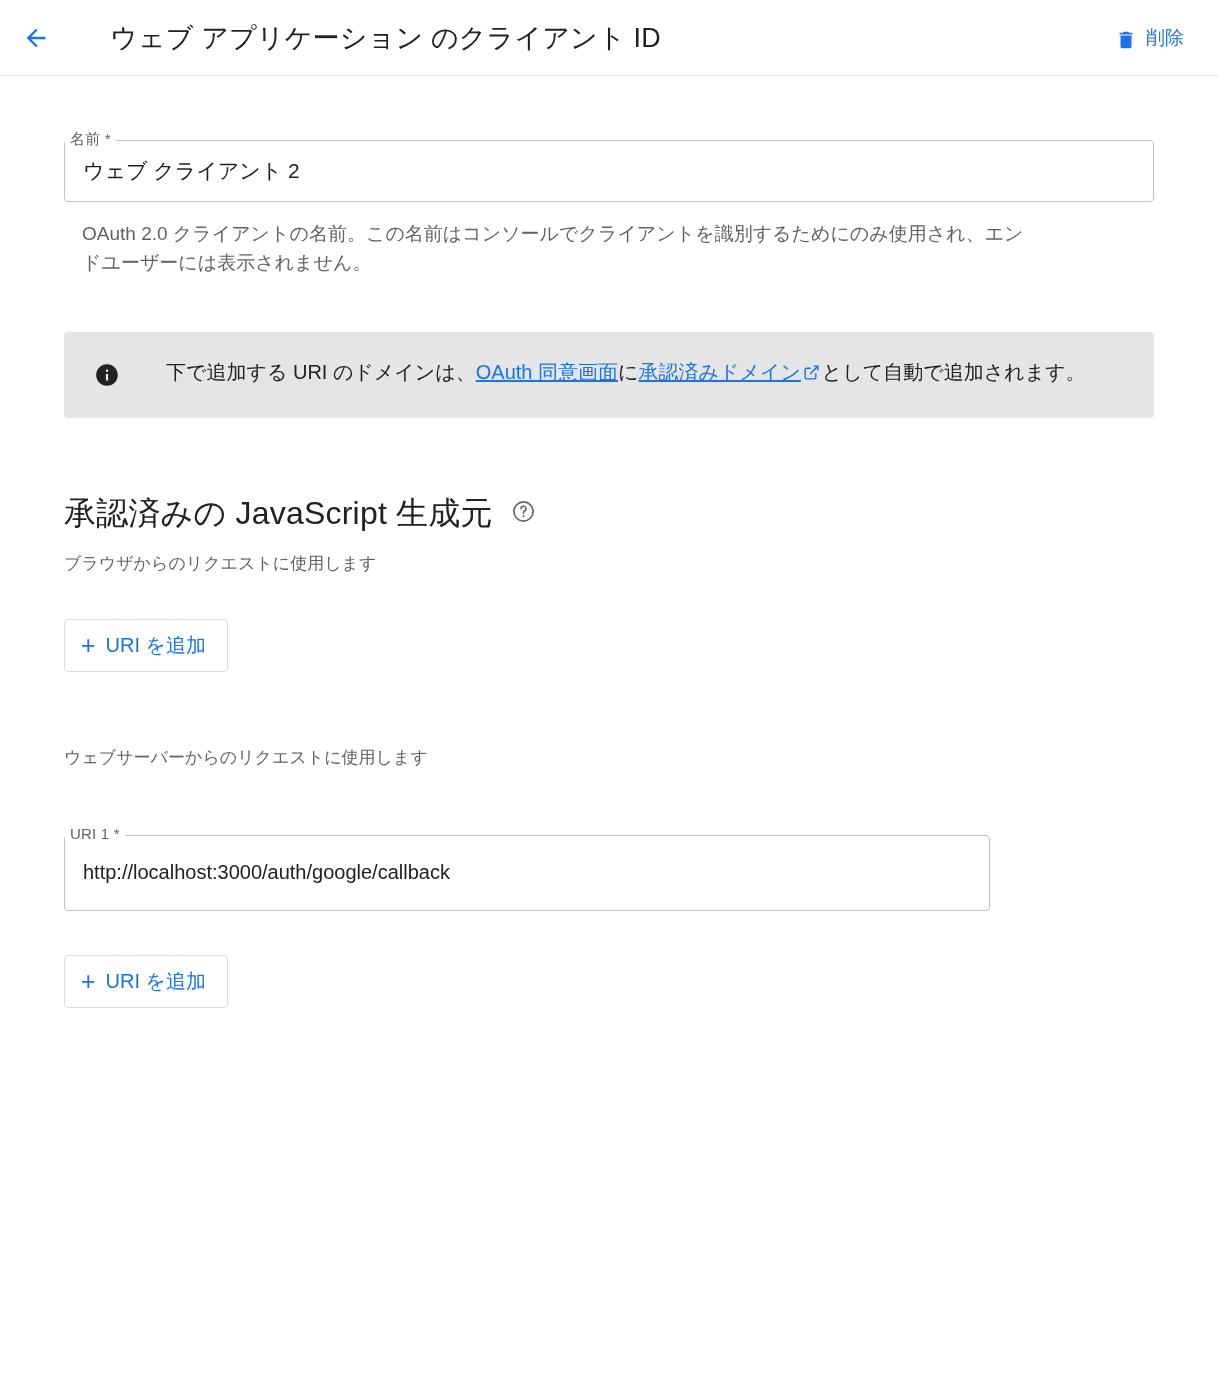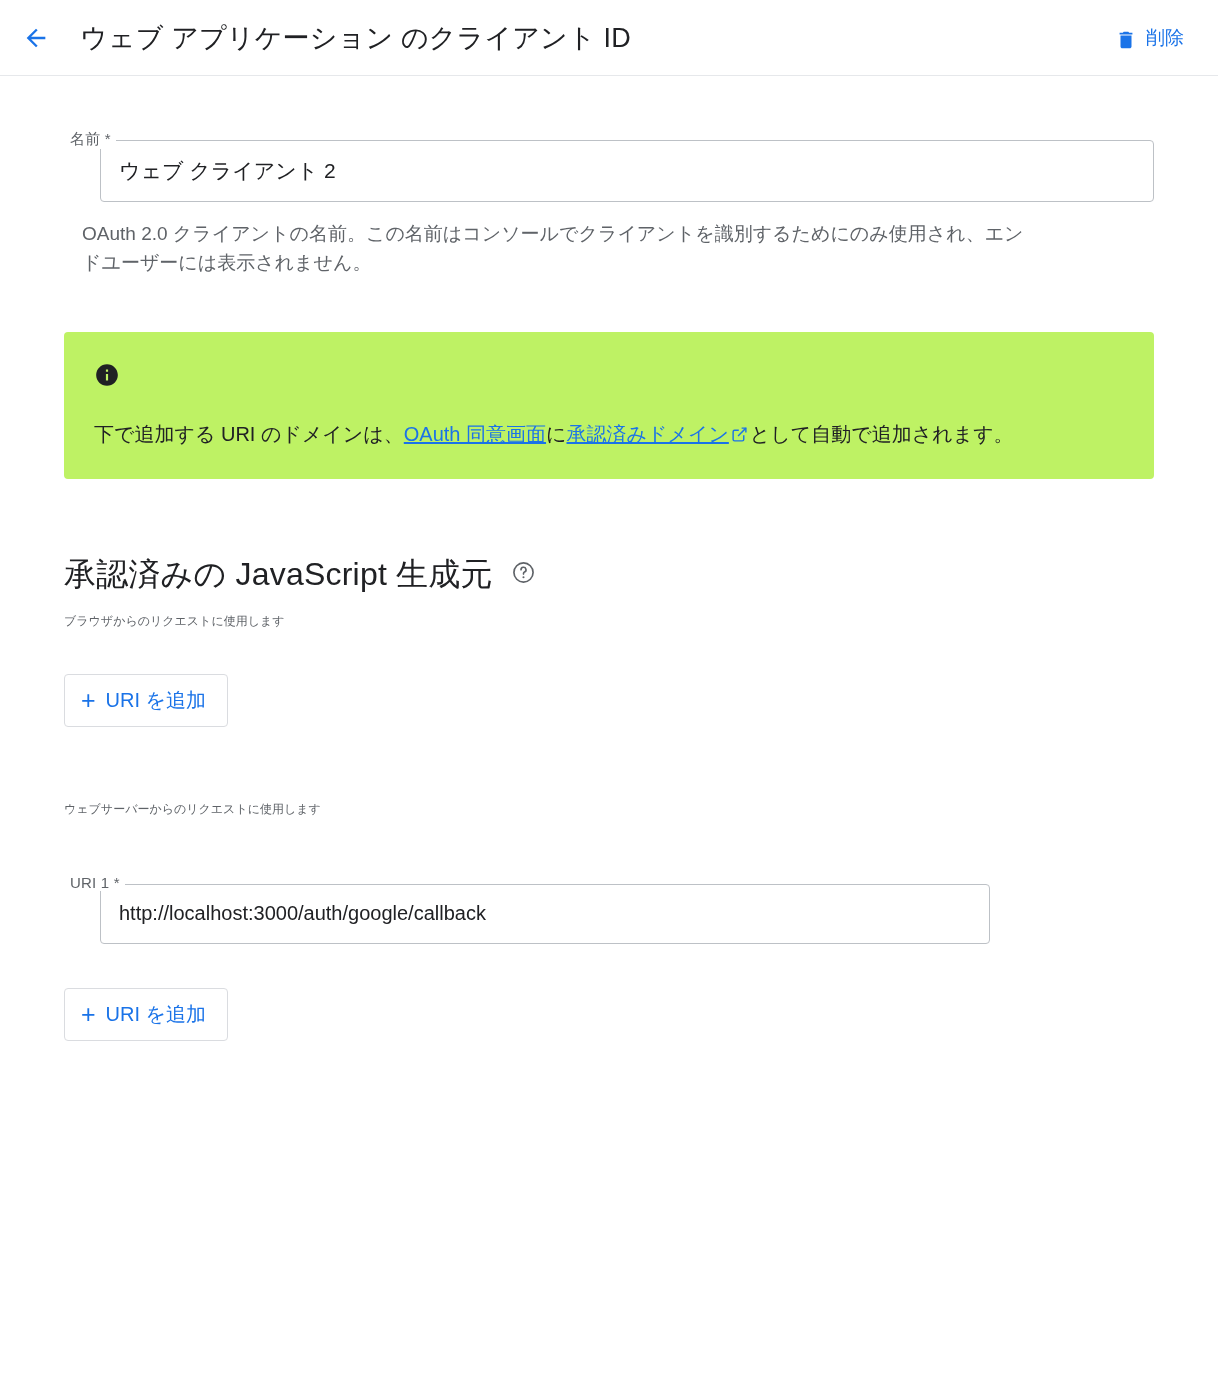--- a/index.html
+++ b/index.html
@@ -17,20 +17,21 @@
   }
 
   
   .header {
     height: 76px;
     display: flex;
     align-items: center;
     padding: 0 24px 0 14px;
     border-bottom: 1px solid #e6e8eb;
     background: #fff;
+    gap: 30px;
   }
   .back-btn {
     width: 44px;
     height: 44px;
     display: flex;
     align-items: center;
     justify-content: center;
     border-radius: 50%;
     cursor: pointer;
     flex: 0 0 auto;
@@ -69,21 +70,20 @@
     margin-top: 64px;
   }
   .field .outline {
     border: 1px solid #bdc1c6;
     border-radius: 4px;
     height: 62px;
     display: flex;
     align-items: center;
     padding: 0 16px;
     background: #fff;
-    margin-left: 36px;
   }
   .field .legend {
     position: absolute;
     top: -10px;
     left: 1px;
     background: #fff;
     padding: 0 5px;
     font-size: 15px;
     color: #5f6368;
     letter-spacing: .2px;
@@ -103,27 +103,26 @@
     font-size: 19px;
     line-height: 1.55;
     color: #5f6368;
     max-width: 975px;
     padding-left: 18px;
   }
 
   
   .info-box {
     margin-top: 54px;
-    background: #bef264;
+    background: #e5e5e5;
     border-radius: 4px;
     display: flex;
     align-items: flex-start;
     padding: 24px 26px 26px 30px;
-    gap: 26px;
-    flex-direction: column;
+    gap: 46px;
   }
   .info-icon {
     flex: 0 0 auto;
     margin-top: 6px;
   }
   .info-text {
     font-size: 20px;
     line-height: 1.65;
     color: #202124;
   }
@@ -144,21 +143,21 @@
     font-weight: 400;
     color: #202124;
     display: flex;
     align-items: center;
     gap: 18px;
     letter-spacing: .2px;
   }
   .help-icon { cursor: pointer; display: block; }
   .section-sub {
     margin-top: 16px;
-    font-size: 12px;
+    font-size: 17px;
     color: #5f6368;
   }
 
   .add-uri-btn {
     margin-top: 44px;
     display: inline-flex;
     align-items: center;
     gap: 10px;
     border: 1px solid #dadce0;
     border-radius: 4px;
@@ -169,21 +168,21 @@
     background: #fff;
     user-select: none;
   }
   .plus {
     font-size: 25px;
     line-height: 1;
     font-weight: 400;
   }
 
   .uri-field { width: 926px; margin-top: 66px; }
-  .uri-field .outline { height: 60px; }
+  .uri-field .outline { height: 76px; }
   .uri-field input { font-size: 20px; }
 </style>
 </head>
 <body>
 
 <div class="header">
   <div class="back-btn">
     <span>
       <svg width="28" height="28" viewBox="0 0 24 24" fill="#1a73e8" aria-hidden="true">
         <path d="M20 11H7.83l5.59-5.59L12 4l-8 8 8 8 1.41-1.41L7.83 13H20v-2z"></path>

